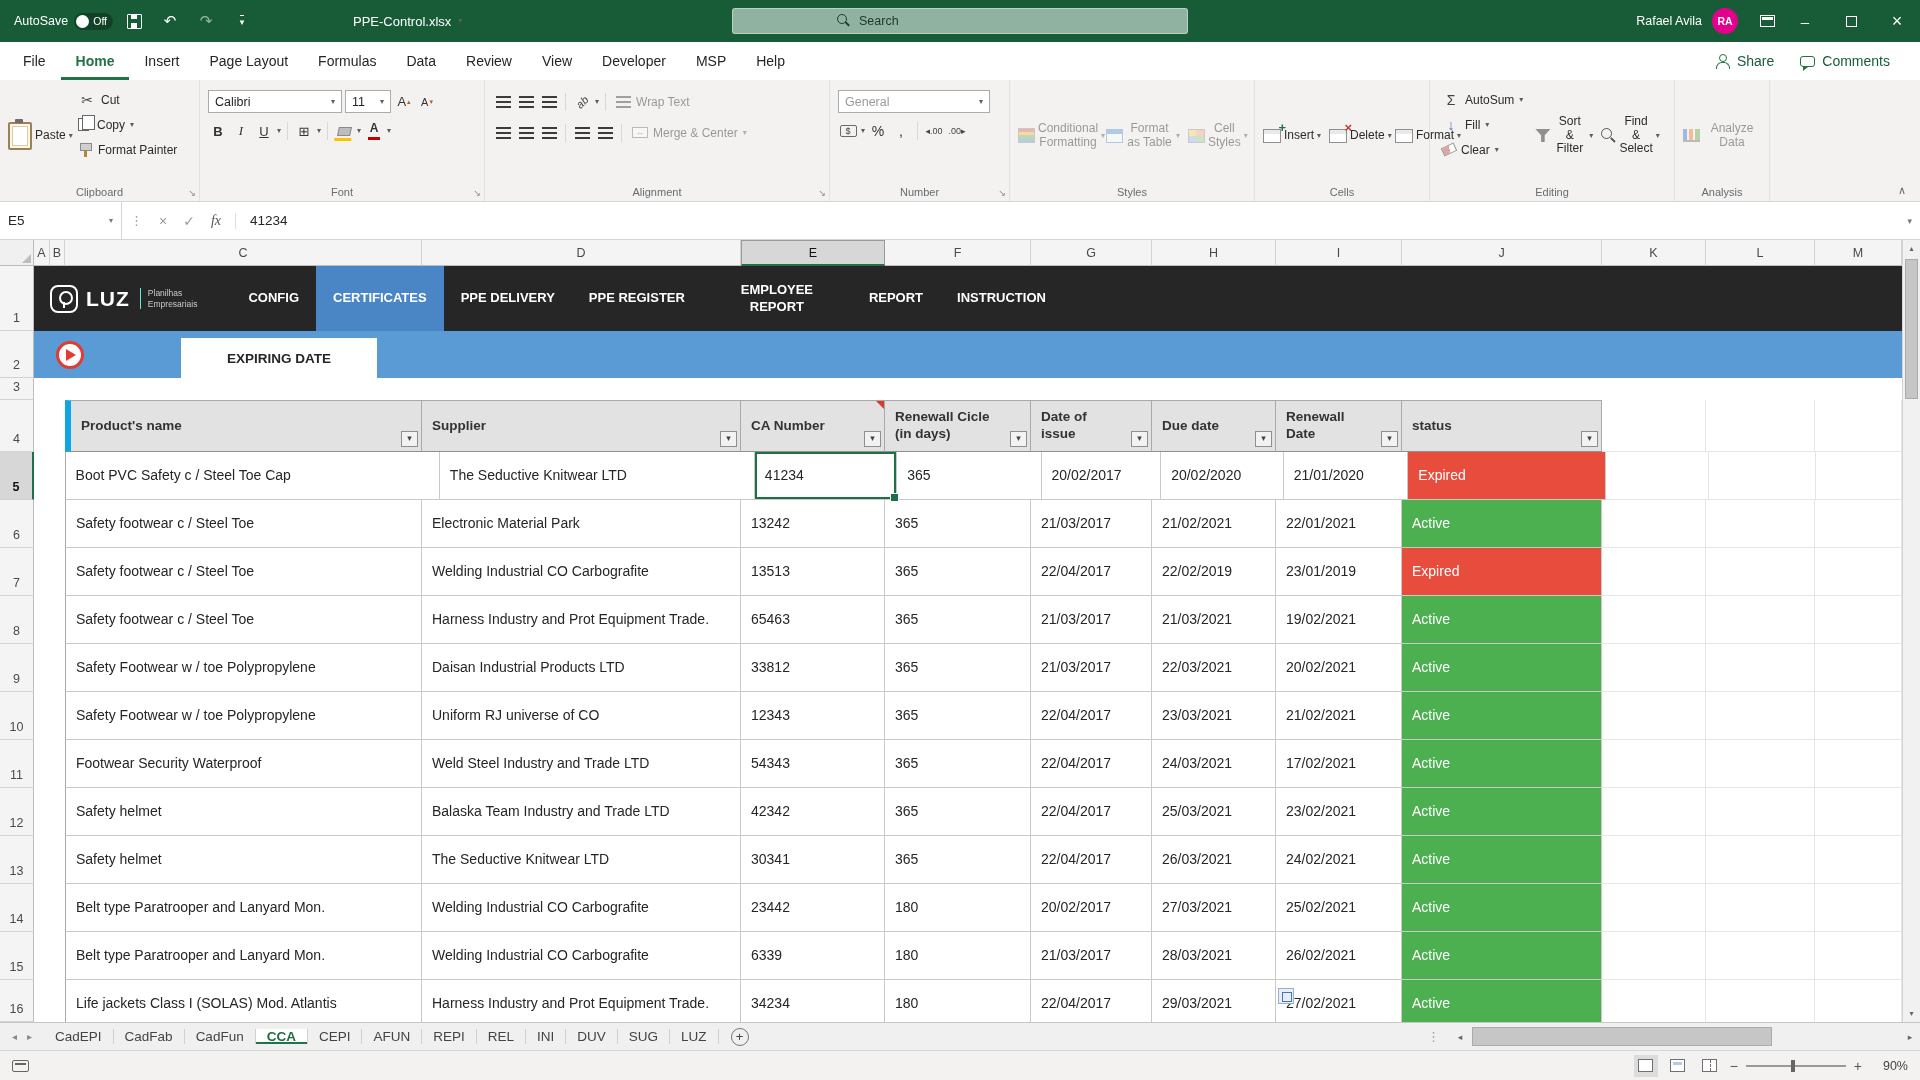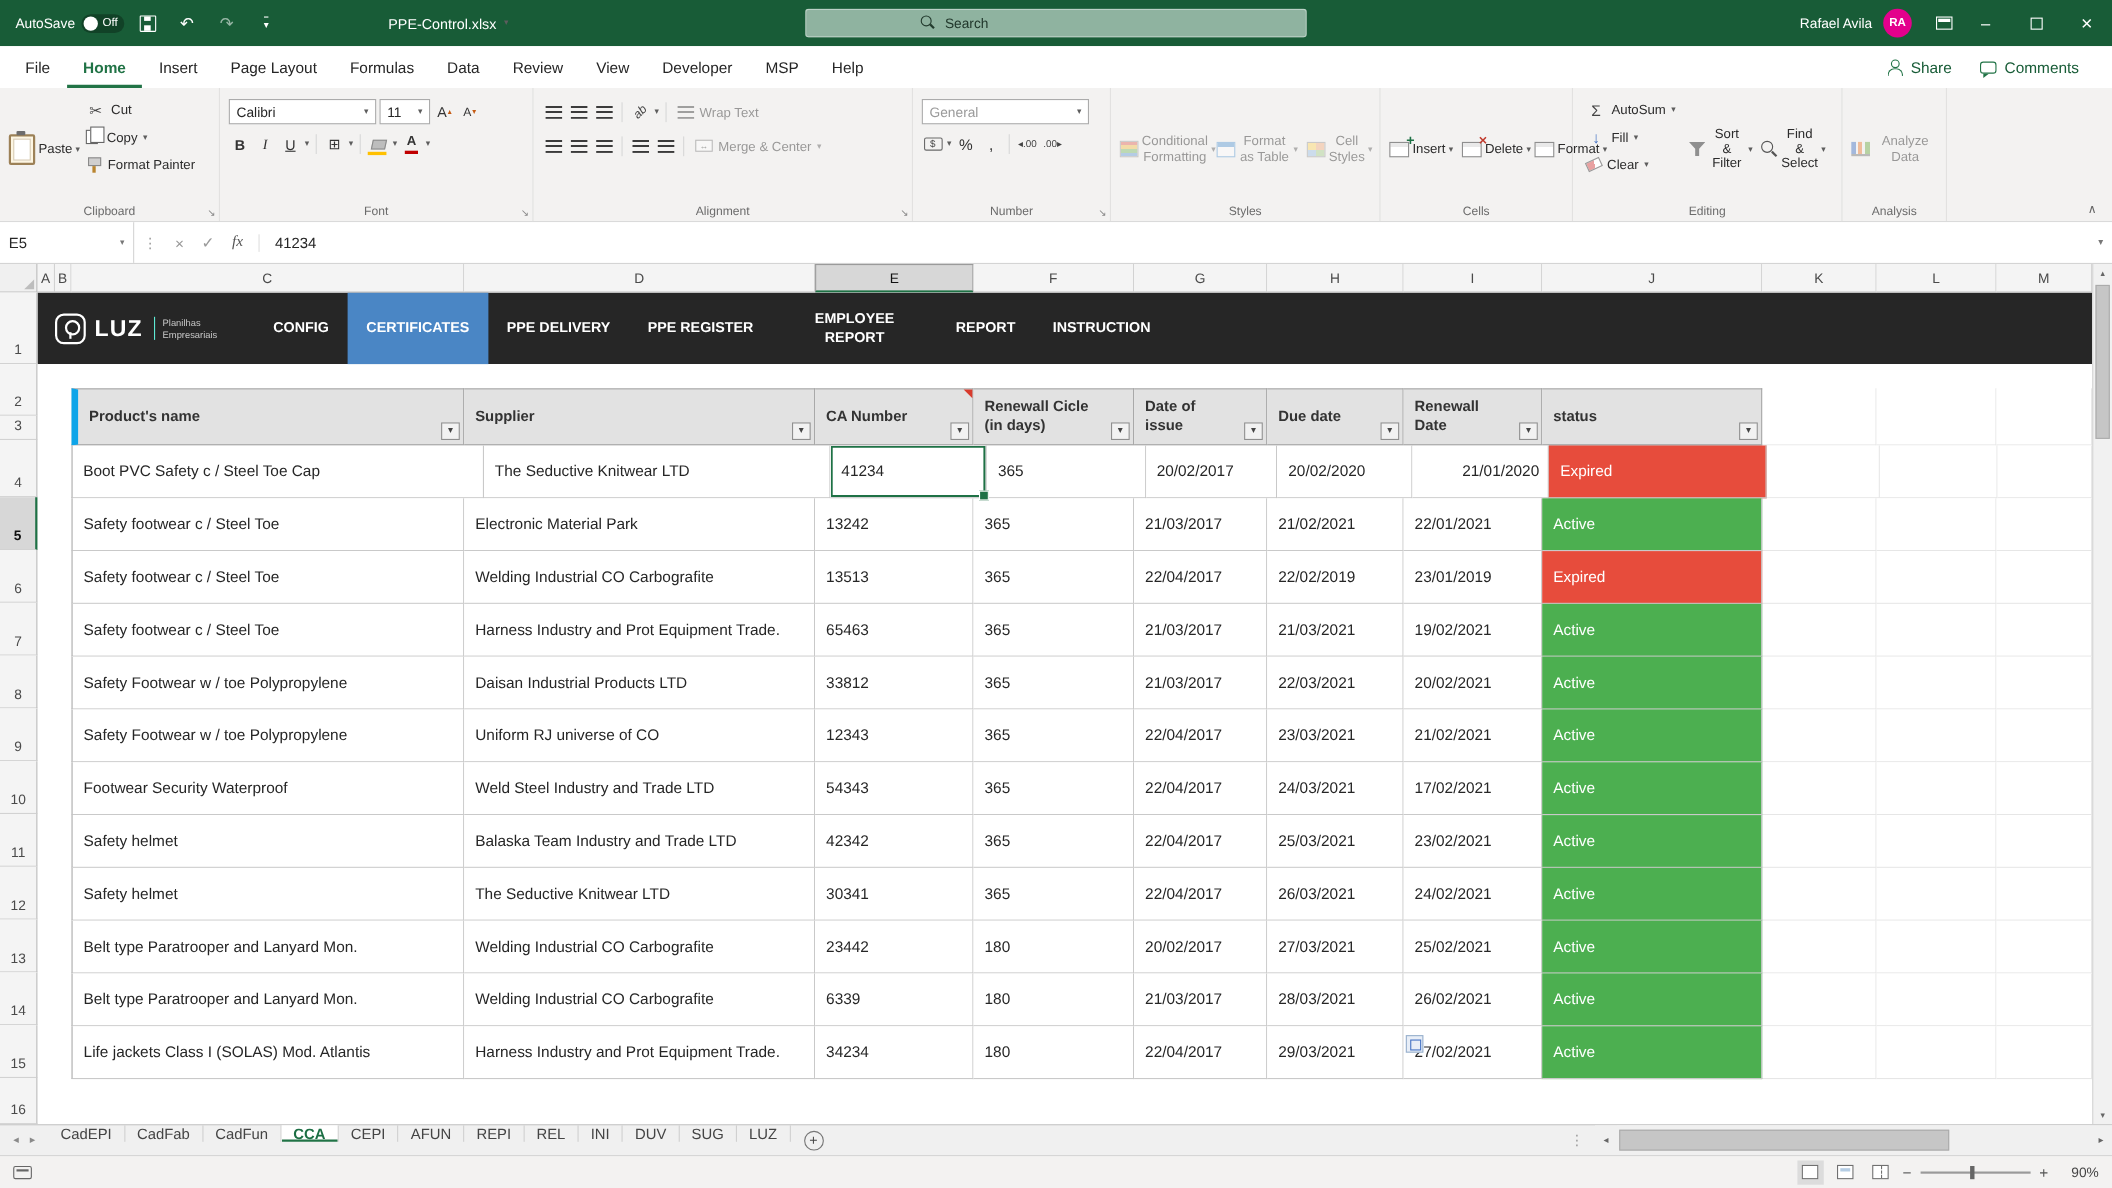--- a/index.html
+++ b/index.html
@@ -163,21 +163,21 @@
 
   
   .v-scroll{position:absolute;left:1902px;top:240px;width:18px;height:782px;background:#f1f1f1;border-left:1px solid #d4d4d4}
   .vs-arrow{height:17px;display:flex;align-items:center;justify-content:center;font-size:8px;color:#666}
   .vs-arrow.bottom{position:absolute;bottom:0;left:0;right:0}
   .v-thumb{position:absolute;top:19px;left:2px;width:13px;height:140px;background:#c6c6c6;border:1px solid #ababab}
 
   
   .tabs-bar{position:absolute;top:1022px;left:0;width:1920px;height:28px;background:#f0f0f0;border-top:1px solid #c6c6c6;display:flex;align-items:stretch;font-size:13.5px;color:#444}
   .tab-nav{display:flex;align-items:center;gap:10px;padding:0 12px;color:#8a8a8a;font-size:10px}
-  .sheet-strip{display:flex;align-items:flex-start}
+  .sheet-strip{display:flex;align-items:center}
   .sheet-tab{display:flex;align-items:center;padding:0 11px;border-right:1px solid #d0d0d0;cursor:default}
   .sheet-tab.active{background:#fff;color:#1b6e43;font-weight:bold;box-shadow:inset 0 -2px 0 #217346}
   .add-sheet{width:18px;height:18px;border-radius:50%;border:1px solid #767676;color:#444;display:flex;align-items:center;justify-content:center;font-size:13px;align-self:center;margin:0 12px}
   .tab-splitter{display:flex;align-items:center;color:#9a9a9a;margin-left:auto;padding:0 10px;font-size:13px}
   .h-scroll{display:flex;align-items:center;width:470px;background:#f0f0f0}
   .hs-arrow{width:20px;display:flex;align-items:center;justify-content:center;font-size:9px;color:#666}
   .hs-track{flex:1;height:100%;position:relative;background:#f0f0f0}
   .hs-thumb{position:absolute;left:2px;top:4px;bottom:4px;width:300px;background:#c6c6c6;border:1px solid #ababab}
 
   
@@ -567,20 +567,26 @@
       <div class="nav-tabs">
           <div class="nav-tab">CONFIG</div>
           <div class="nav-tab active">CERTIFICATES</div>
           <div class="nav-tab">PPE DELIVERY</div>
           <div class="nav-tab">PPE REGISTER</div>
           <div class="nav-tab">EMPLOYEE REPORT</div>
           <div class="nav-tab">REPORT</div>
           <div class="nav-tab">INSTRUCTION</div>
         </div>
     </div>
+    <div class="band-row">
+      <span class="play-icon"></span>
+      <div class="expiring-tab">
+        <span>EXPIRING DATE</span>
+      </div>
+    </div>
     <div class="r3"></div>
     <div class="t-head">
         <div class="ab-spacer"></div>
         <div class="th first" style="width: 357px;">
           <span class="th-text">Product's name</span>
           <div class="filter-btn">▾</div>
         </div>
         <div class="th" style="width: 319px;">
           <span class="th-text">Supplier</span>
           <div class="filter-btn">▾</div>
@@ -628,21 +634,21 @@
           </div>
           <div class="td" style="width: 146px;">
             <span class="td-text">365</span>
           </div>
           <div class="td" style="width: 121px;">
             <span class="td-text">20/02/2017</span>
           </div>
           <div class="td" style="width: 124px;">
             <span class="td-text">20/02/2020</span>
           </div>
-          <div class="td" style="width: 126px; justify-content: flex-end;">
+          <div class="td" style="width: 126px;">
             <span class="td-text">21/01/2020</span>
           </div>
           <div class="td st-expired" style="width: 200px;">
             <span class="td-text">Expired</span>
           </div>
           <div class="gfill" style="width: 104px;"></div>
           <div class="gfill" style="width: 109px;"></div>
           <div class="gfill" style="width: 87px;"></div>
         </div>
         <div class="t-row">

